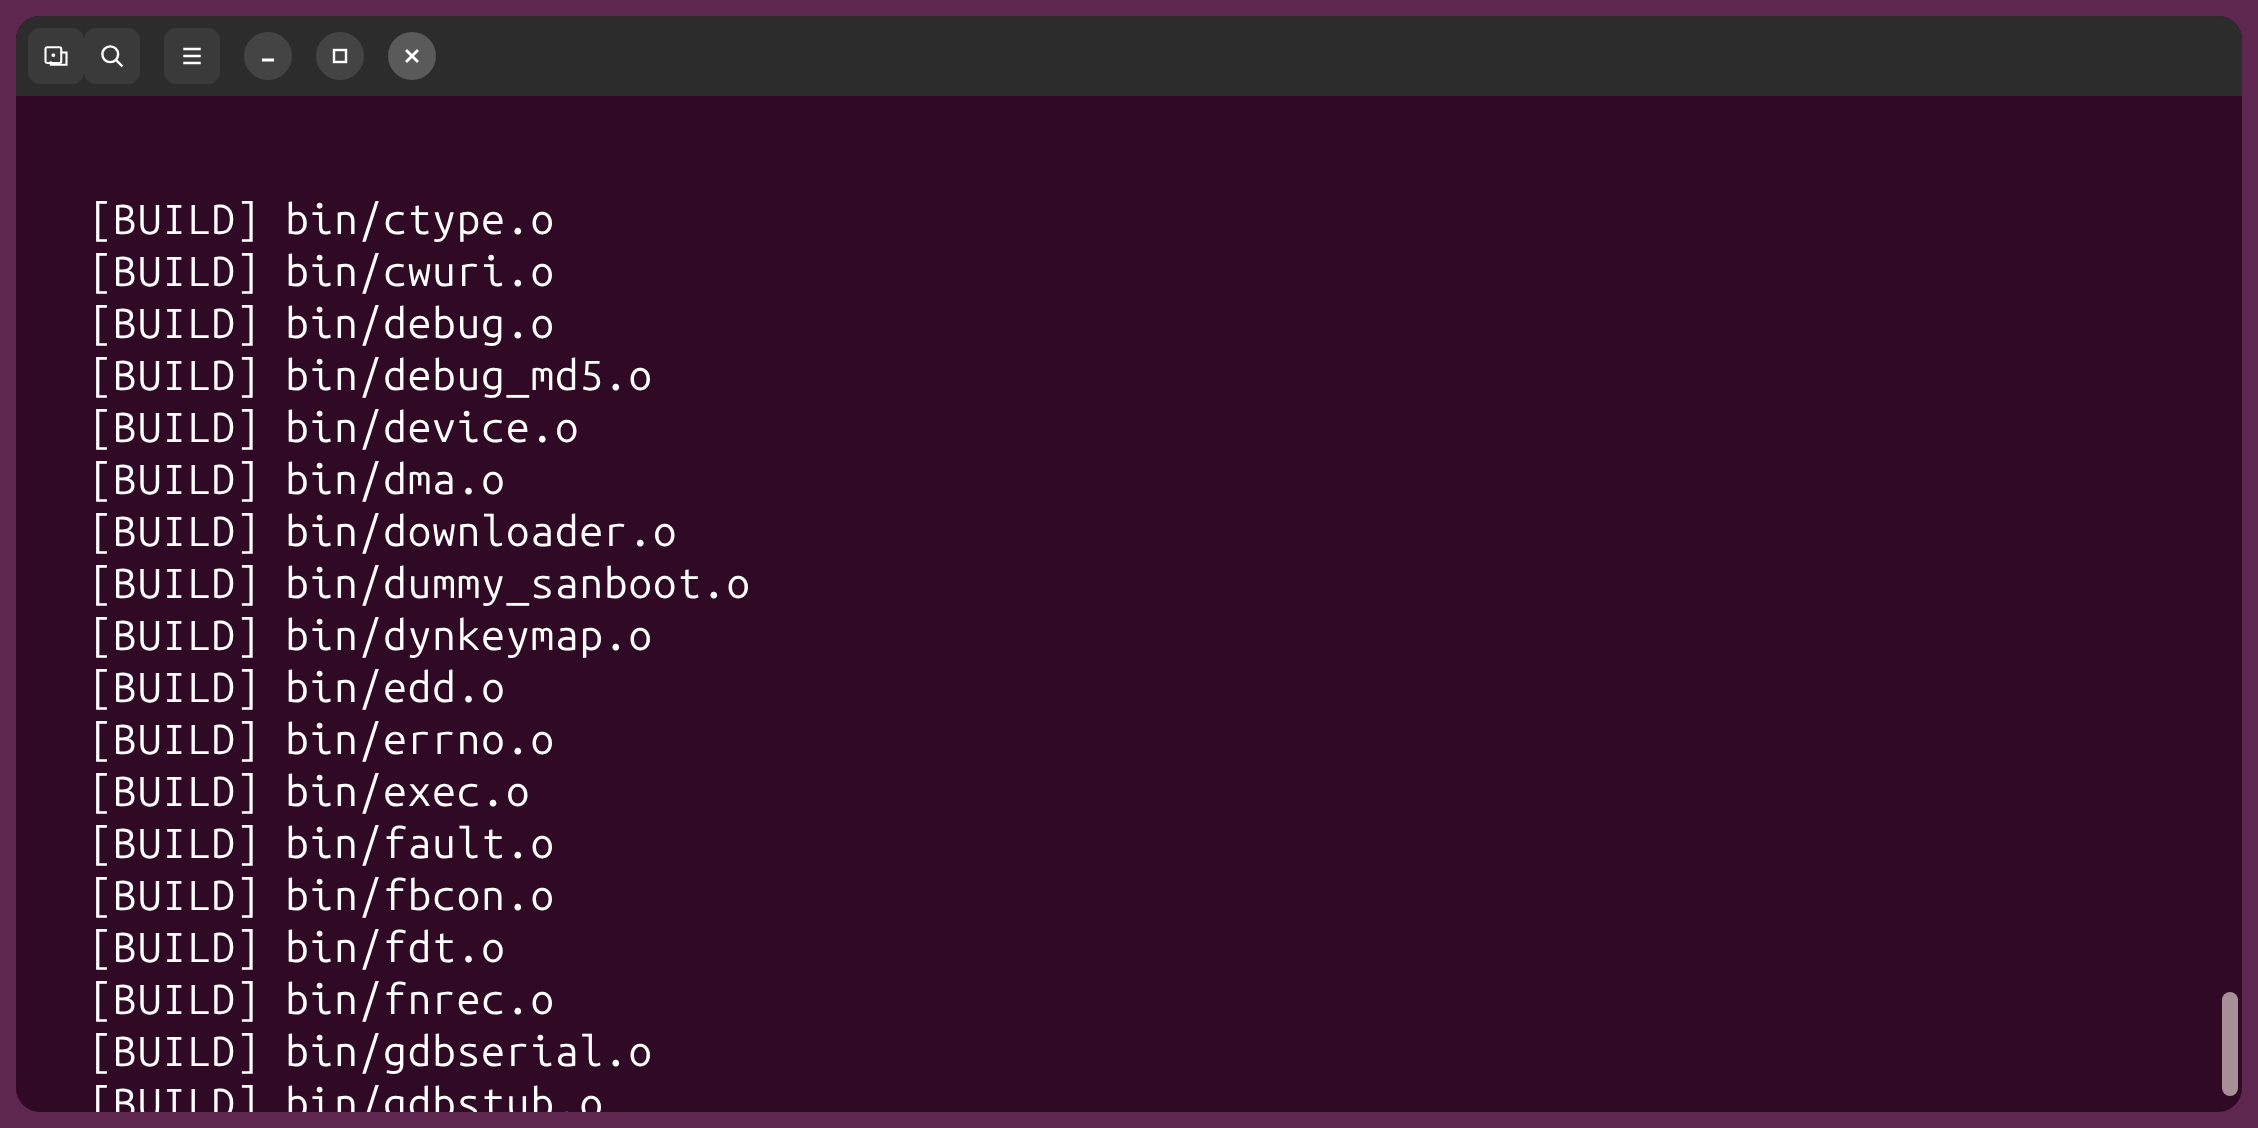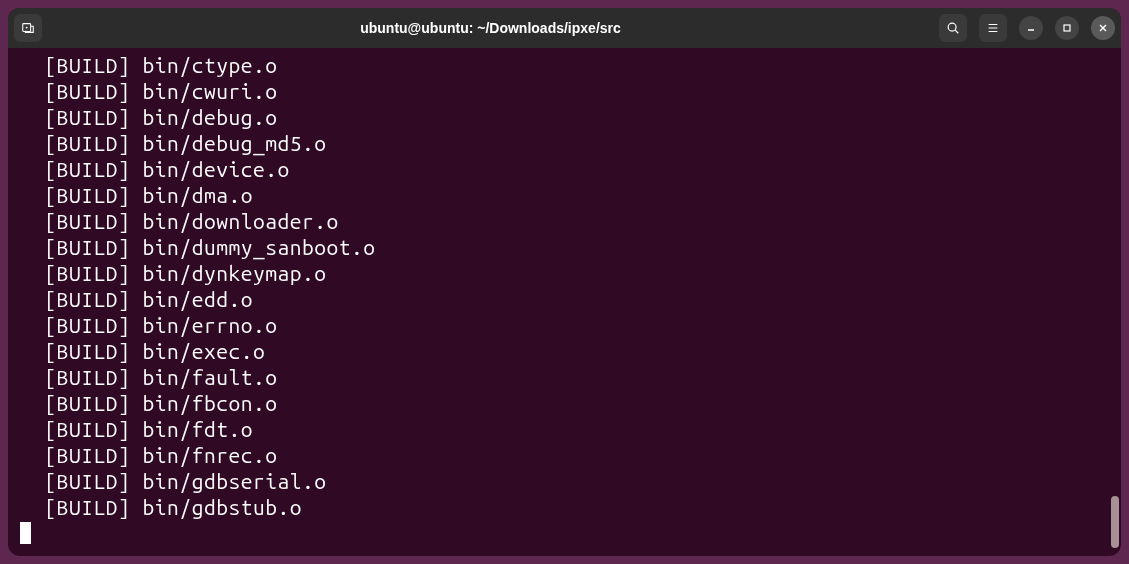--- a/index.html
+++ b/index.html
@@ -81,20 +81,21 @@
     }
     .btn-circle svg {
       width: 10px;
       height: 10px;
     }
     .terminal-body {
       flex: 1;
       padding: 4px 8px 8px 12px;
       overflow: hidden;
       position: relative;
+      margin-top: 44px;
     }
     .terminal-content {
       font-family: 'Ubuntu Mono', 'DejaVu Sans Mono', 'Consolas', monospace;
       font-size: 21px;
       line-height: 26px;
       color: #ffffff;
       white-space: pre;
     }
     .build-line {
       display: block;
@@ -125,21 +126,20 @@
   <div class="titlebar">
     <div class="titlebar-left">
       <div class="btn">
         <svg viewBox="0 0 16 16">
           <rect x="2" y="3" width="9" height="9" fill="none" stroke="#fff" stroke-width="1.2" rx="1"></rect>
           <path d="M11 6 L14 6 L14 13 L5 13 L5 11" fill="none" stroke="#fff" stroke-width="1.2"></path>
           <path d="M5.5 7.5 L7.5 7.5 M6.5 6.5 L6.5 8.5" stroke="#fff" stroke-width="1.2"></path>
         </svg>
       </div>
     </div>
-    <div class="titlebar-center">ubuntu@ubuntu: ~/Downloads/ipxe/src</div>
     <div class="titlebar-right">
       <div class="btn">
         <svg viewBox="0 0 16 16">
           <circle cx="7" cy="7" r="4.5" fill="none" stroke="#fff" stroke-width="1.4"></circle>
           <line x1="10.5" y1="10.5" x2="14" y2="14" stroke="#fff" stroke-width="1.4"></line>
         </svg>
       </div>
       <div class="btn">
         <svg viewBox="0 0 16 16">
           <line x1="3" y1="4" x2="13" y2="4" stroke="#fff" stroke-width="1.4"></line>

